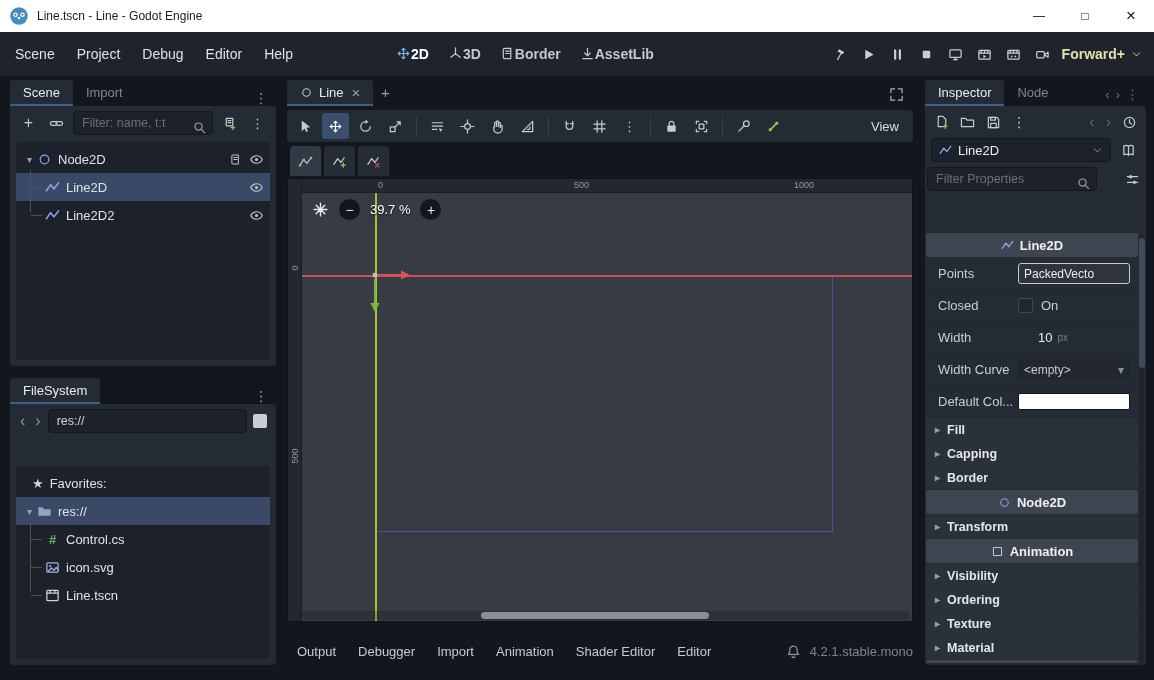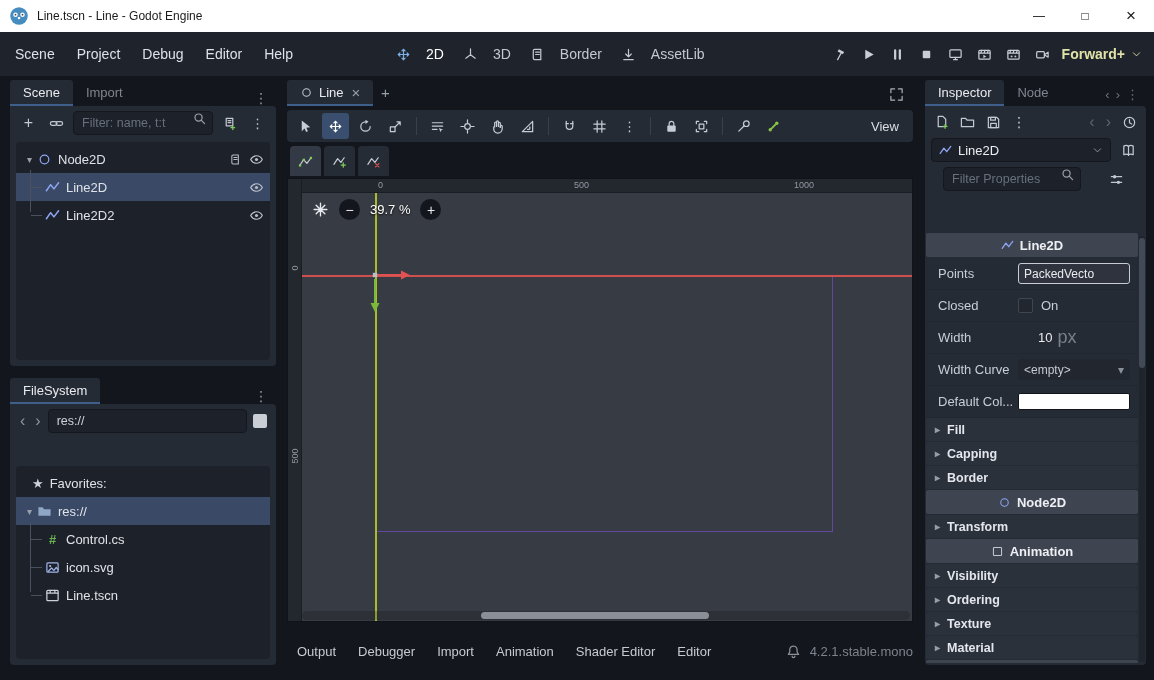--- a/index.html
+++ b/index.html
@@ -16,35 +16,35 @@
 .titlebar{position:absolute;left:0;top:0;width:100%;height:32px;background:#ffffff;display:flex;align-items:center}
 .tb-title{margin-left:8px;font-size:12px;color:#1b1b1b}
 .tb-btns{margin-left:auto;display:flex;height:100%}
 .tb-btn{width:46px;height:100%;display:flex;align-items:center;justify-content:center;color:#161616;font-size:12px}
 .tb-btn.close{font-size:17px}
 
 
 .menubar{position:absolute;left:0;top:32px;width:100%;height:44px;background:#1e232c;display:flex;align-items:center;padding-left:4px}
 .menu-item{padding:7px 11px;font-size:14px;color:#dde1e8;border-radius:3px}
 .workspaces{position:absolute;left:396px;top:0;height:100%;display:flex;align-items:center;gap:19px}
-.ws{display:flex;align-items:center;gap:15px;font-size:14px;font-weight:400;color:#c3c8d1}
+.ws{display:flex;align-items:flex-start;gap:0;font-size:14px;font-weight:700;color:#c3c8d1}
 .ws.active{color:#fff}
 .runbar{position:absolute;right:104px;top:0;height:100%;display:flex;align-items:center;gap:14px;color:#c9cdd4}
 .run-btn{display:flex;align-items:center;justify-content:center}
 .renderer{position:absolute;right:12px;top:0;height:100%;display:flex;align-items:center;gap:6px;color:#e0e2a8;font-size:14px;font-weight:700}
 
 
 .dock{position:absolute}
 .tabrow{display:flex;align-items:flex-end;height:26px}
 .tab{height:26px;display:flex;align-items:center;gap:6px;padding:0 13px;font-size:13px;color:#7f8590;border-bottom:2px solid transparent;border-radius:3px 3px 0 0;white-space:nowrap}
 .tab.active{background:#252b34;color:#e9ebef;border-bottom:2px solid #3e5f8a}
 .dock-body{position:absolute;left:0;right:0;top:26px;bottom:0;background:#252b34;border-radius:0 4px 4px 4px}
 .dock-menu{margin-left:auto;padding:0 8px;color:#959ba6;font-size:14px}
 .icon-btn{width:23px;height:23px;display:flex;align-items:center;justify-content:center;border-radius:3px;color:#c3c8d1}
-.field-wrap{position:relative;flex:1;display:flex;align-items:flex-start}
+.field-wrap{position:relative;flex:1;display:flex;align-items:flex-end}
 input.field{width:100%;height:24px;background:#1d2129;border:1px solid #14171d;border-radius:4px;color:#cfd3da;font-size:12.5px;padding:0 24px 0 8px;outline:none;font-family:"Liberation Sans",sans-serif}
 input.field::placeholder{color:#68707d}
 .field-ic{position:absolute;right:6px;color:#9aa0ab}
 
 
 .tree{position:absolute;left:6px;right:6px;bottom:6px;background:#1d2129;border-radius:4px;padding-top:3px;overflow:hidden}
 .trow{display:flex;align-items:center;height:28px;padding:0 6px;font-size:13px;color:#dfe2e8;position:relative}
 .trow.selected{background:#3a4a66}
 .caret{width:15px;text-align:center;color:#9aa0ab;font-size:10px;flex:none}
 .stub{width:11px;height:1px;background:#4a515e;margin:0 3px 0 9px;flex:none}
@@ -83,30 +83,30 @@
 
 .bottombar{position:absolute;left:287px;top:635px;width:640px;height:32px;display:flex;align-items:center;gap:2px}
 .bb-item{padding:6px 10px;font-size:13px;color:#c6cad2;border-radius:3px}
 .bb-right{margin-left:auto;display:flex;align-items:center;gap:9px;color:#7d838d;font-size:13px;padding-right:14px}
 
 
 .insp-toolbar{display:flex;align-items:center;gap:11px;padding:8px 9px 5px;color:#c3c8d1}
 .dim{color:#5d6470}
 .obj-row{display:flex;align-items:center;gap:6px;margin:3px 6px 0}
 .obj-select{flex:1;height:24px;background:#1d2129;border:1px solid #14171d;border-radius:4px;display:flex;align-items:center;gap:6px;padding:0 7px;color:#eceef2;font-size:13px}
-.filter-row{display:flex;align-items:center;gap:24px;margin:5px 18px 0}
+.filter-row{display:flex;align-items:center;gap:24px;margin:5px 2px 0}
 .props{position:absolute;left:1px;right:8px;top:127px;bottom:2px;overflow:hidden}
 .cat{height:24px;background:#3e4450;display:flex;align-items:center;justify-content:center;gap:6px;font-size:13px;font-weight:700;color:#edeff3;margin-bottom:1px;border-radius:2px}
 .prow{height:32px;display:flex;align-items:center;border-bottom:1px solid #22262e}
 .plabel{flex:1;padding-left:12px;font-size:13px;color:#c9cdd5;white-space:nowrap;overflow:hidden}
 .pedit{width:112px;margin-right:8px;display:flex;align-items:center}
 .res-btn{width:100%;height:21px;background:#2e333d;border:1px solid #c9cdd3;border-radius:3px;font-size:12px;color:#e9ebef;display:flex;align-items:center;padding:0 5px;overflow:hidden;white-space:nowrap}
 .chk{width:15px;height:15px;background:#22262e;border:1px solid #3f4551;border-radius:2px;margin-right:8px;flex:none}
 .num{font-size:13px;color:#e9ebef}
-.suffix{color:#7a8089;margin-left:5px;font-size:18px}
+.suffix{color:#7a8089;margin-left:5px;font-size:10px}
 .dd{width:100%;height:21px;background:#22262e;border-radius:3px;display:flex;align-items:center;padding:0 6px;font-size:12px;color:#c6cad2}
 .dd .chev{margin-left:auto;color:#8a909b}
 .swatch{width:100%;height:17px;border-radius:2px;border:1px solid #11141a}
 .grp{height:23px;display:flex;align-items:center;gap:7px;padding-left:9px;background:#2b313b;margin-bottom:1px;font-size:12.5px;font-weight:700;color:#e3e6ec;border-radius:2px}
 .grp .arr{color:#969da8;font-size:10px}
 .vscroll{position:absolute;right:1px;top:130px;bottom:3px;width:6px;background:#20242b;border-radius:3px}
 .vthumb{position:absolute;left:0;top:2px;width:6px;height:130px;background:#434a57;border-radius:3px}
 </style>
 </head>
 <body>

